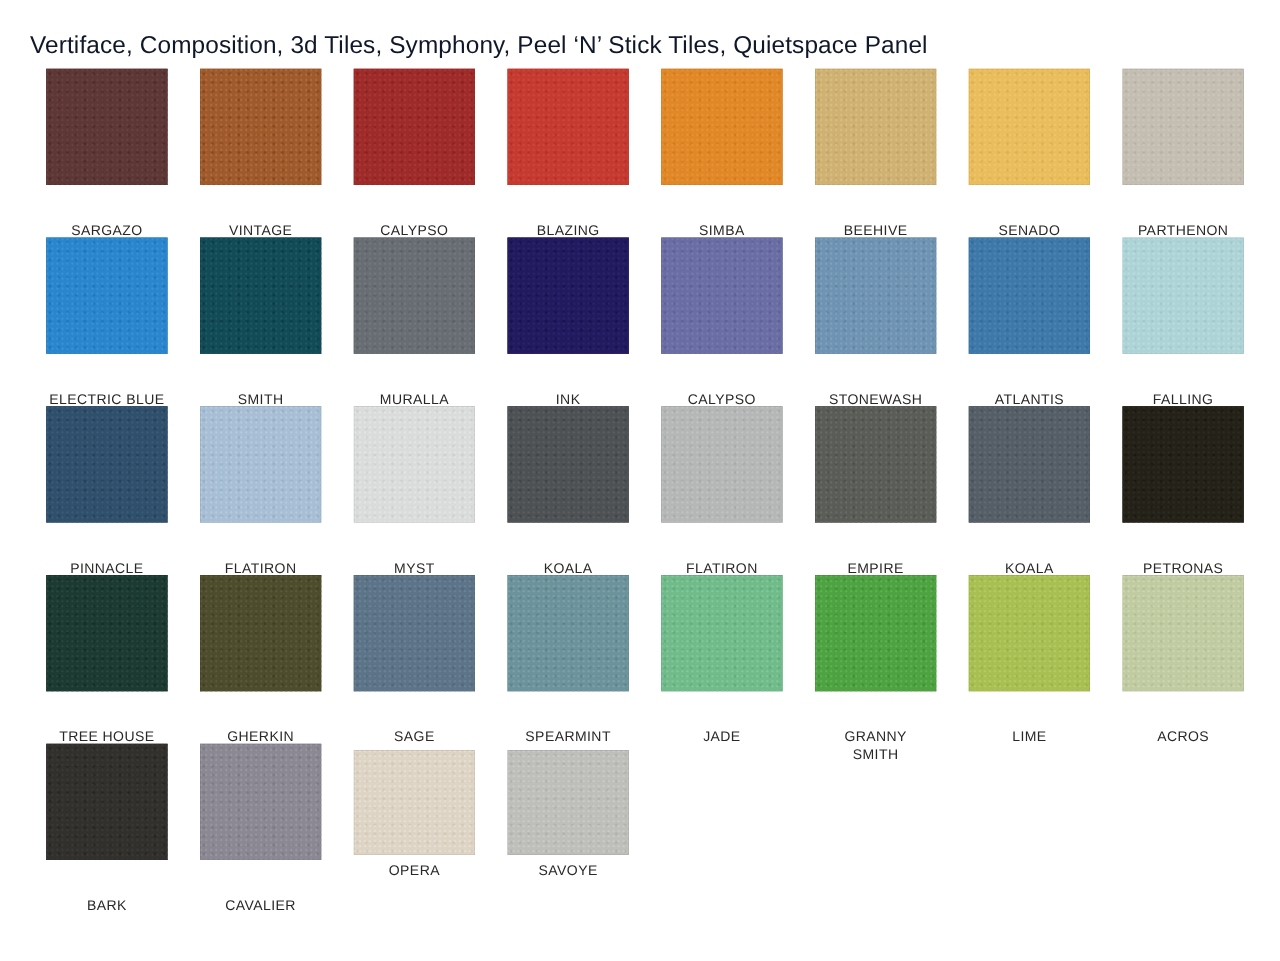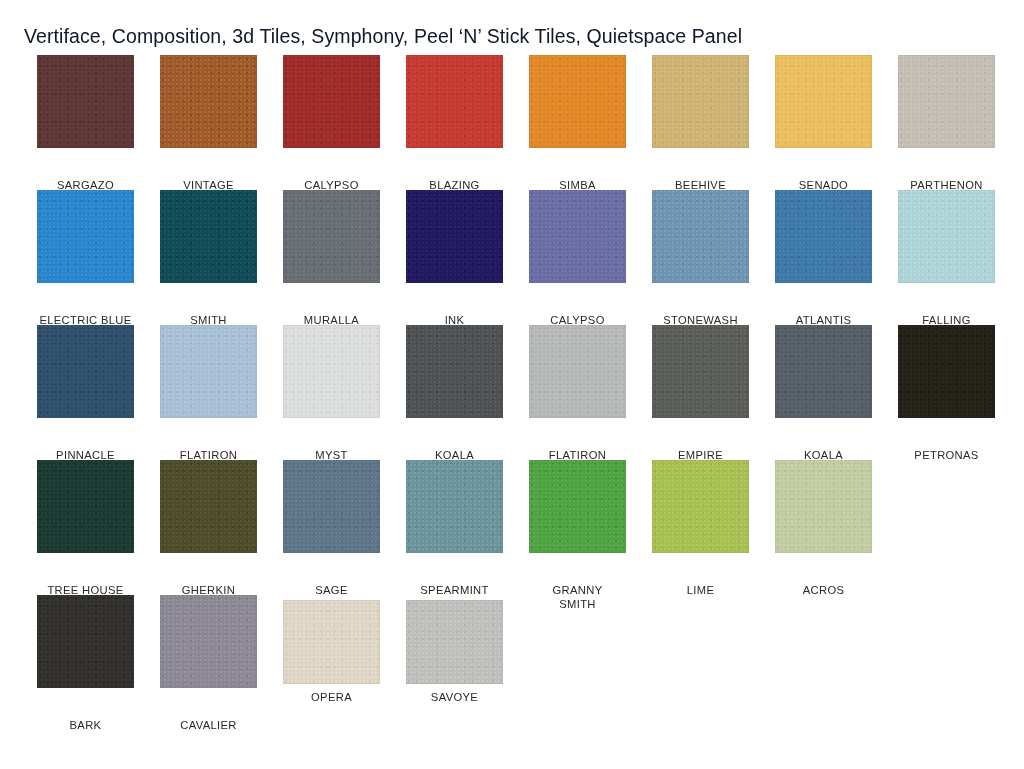--- a/index.html
+++ b/index.html
@@ -201,20 +201,24 @@
       </div>
       <div class="swatch-cell">
         <div class="swatch-chip" title="SAGE" style="background-image: radial-gradient(circle at 1px 1px, rgb(107, 130, 150) 0.6px, rgba(0, 0, 0, 0) 1.2px), radial-gradient(circle at 3px 4px, rgb(81, 103, 122) 0.8px, rgba(0, 0, 0, 0) 1.6px), linear-gradient(rgb(93, 116, 136), rgb(93, 116, 136)); background-color: rgb(93, 116, 136);"></div>
         <div class="swatch-label">SAGE</div>
       </div>
       <div class="swatch-cell">
         <div class="swatch-chip" title="SPEARMINT" style="background-image: radial-gradient(circle at 1px 1px, rgb(124, 162, 170) 0.6px, rgba(0, 0, 0, 0) 1.2px), radial-gradient(circle at 3px 4px, rgb(93, 132, 140) 0.8px, rgba(0, 0, 0, 0) 1.6px), linear-gradient(rgb(108, 147, 155), rgb(108, 147, 155)); background-color: rgb(108, 147, 155);"></div>
         <div class="swatch-label">SPEARMINT</div>
       </div>
       <div class="swatch-cell">
+        <div class="swatch-chip" title="JADE" style="background-image: radial-gradient(circle at 1px 1px, rgb(129, 199, 154) 0.6px, rgba(0, 0, 0, 0) 1.2px), radial-gradient(circle at 3px 4px, rgb(97, 173, 124) 0.8px, rgba(0, 0, 0, 0) 1.6px), linear-gradient(rgb(113, 187, 139), rgb(113, 187, 139)); background-color: rgb(113, 187, 139);"></div>
+        <div class="swatch-label">JADE</div>
+      </div>
+      <div class="swatch-cell">
         <div class="swatch-chip" title="GRANNY SMITH" style="background-image: radial-gradient(circle at 1px 1px, rgb(92, 176, 79) 0.6px, rgba(0, 0, 0, 0) 1.2px), radial-gradient(circle at 3px 4px, rgb(65, 146, 55) 0.8px, rgba(0, 0, 0, 0) 1.6px), linear-gradient(rgb(78, 162, 66), rgb(78, 162, 66)); background-color: rgb(78, 162, 66);"></div>
         <div class="swatch-label">GRANNY
 SMITH</div>
       </div>
       <div class="swatch-cell">
         <div class="swatch-chip" title="LIME" style="background-image: radial-gradient(circle at 1px 1px, rgb(181, 203, 99) 0.6px, rgba(0, 0, 0, 0) 1.2px), radial-gradient(circle at 3px 4px, rgb(154, 178, 70) 0.8px, rgba(0, 0, 0, 0) 1.6px), linear-gradient(rgb(168, 191, 83), rgb(168, 191, 83)); background-color: rgb(168, 191, 83);"></div>
         <div class="swatch-label">LIME</div>
       </div>
       <div class="swatch-cell">
         <div class="swatch-chip" title="ACROS" style="background-image: radial-gradient(circle at 1px 1px, rgb(204, 214, 177) 0.6px, rgba(0, 0, 0, 0) 1.2px), radial-gradient(circle at 3px 4px, rgb(178, 190, 147) 0.8px, rgba(0, 0, 0, 0) 1.6px), linear-gradient(rgb(192, 203, 162), rgb(192, 203, 162)); background-color: rgb(192, 203, 162);"></div>

